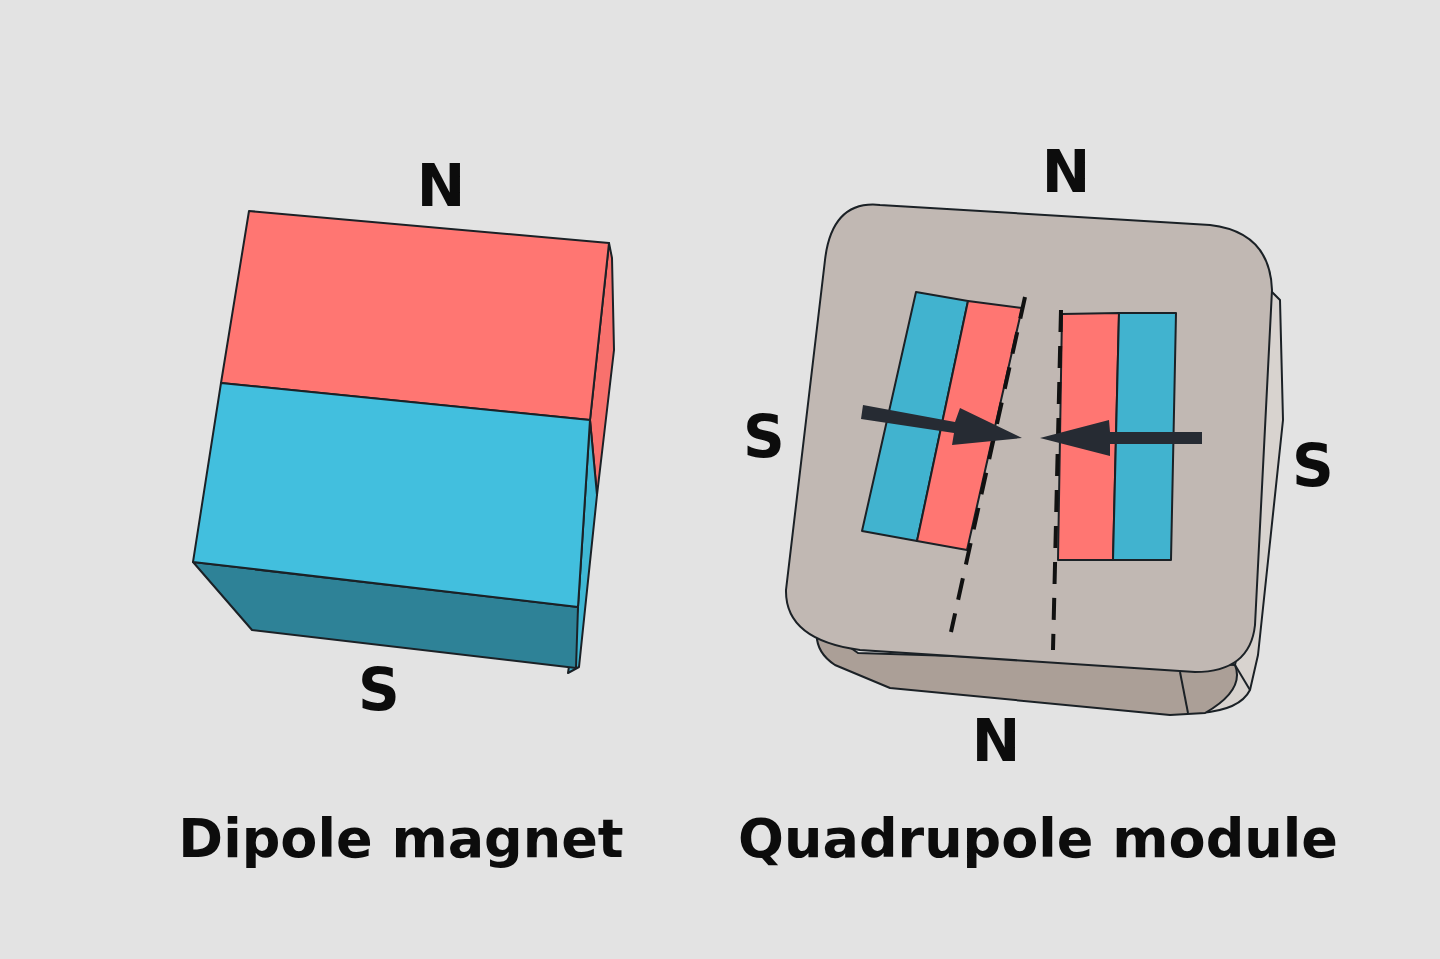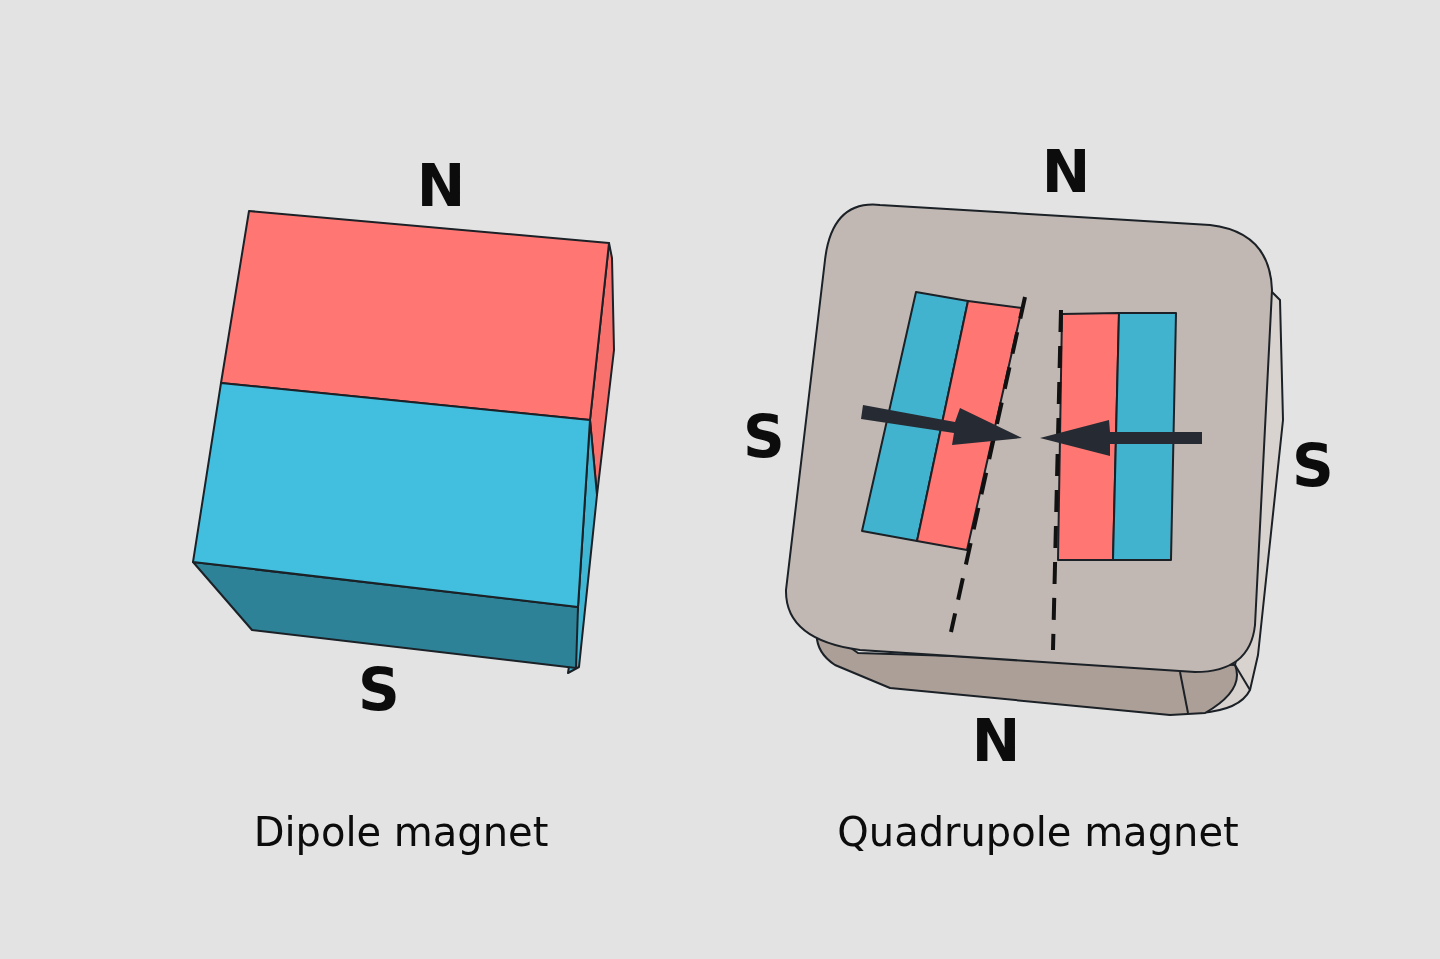--- a/index.html
+++ b/index.html
@@ -1,19 +1,19 @@
 <!DOCTYPE html>
 <html><head>
 <meta charset="utf-8">
 <style>
   html,body{margin:0;padding:0;}
   body{width:1440px;height:959px;background:#e3e3e3;overflow:hidden;position:relative;font-family:"DejaVu Sans","Liberation Sans",sans-serif;}
   svg.scene{position:absolute;left:0;top:0;}
   .pole{position:absolute;font-weight:bold;font-size:58px;color:#0c0c0c;line-height:1;transform:translate(-50%,-50%);}
-  .caption{position:absolute;font-weight:normal;font-size:40px;color:#0c0c0c;line-height:1;letter-spacing:0px;transform:translateX(-50%);white-space:nowrap;text-align:right;}
+  .caption{position:absolute;font-weight:bold;font-size:54px;color:#0c0c0c;line-height:1;letter-spacing:0px;transform:translateX(-50%);white-space:nowrap;text-align:right;}
 </style>
 </head>
 <body>
 
 <svg class="scene" width="1440" height="959" viewBox="0 0 1440 959">
 
   <g stroke="#1b2126" stroke-width="2" stroke-linejoin="round">
 
     <polygon points="609,243 612,258 614,350 597,495 590,420" fill="#f8716d"></polygon>
 
@@ -60,13 +60,13 @@
 
 <div class="pole" style="left:441px;top:186px;">N</div>
 <div class="pole" style="left:379px;top:690px;">S</div>
 
 <div class="pole" style="left:1066px;top:172px;">N</div>
 <div class="pole" style="left:996px;top:741px;">N</div>
 <div class="pole" style="left:764px;top:437px;">S</div>
 <div class="pole" style="left:1313px;top:466px;">S</div>
 
 <div class="caption" style="left:401px;top:812px;">Dipole magnet</div>
-<div class="caption" style="left:1038px;top:812px;">Quadrupole magnet</div>
+<div class="caption" style="left:1038px;top:812px;">Quadrupole module</div>
 
 </body></html>

